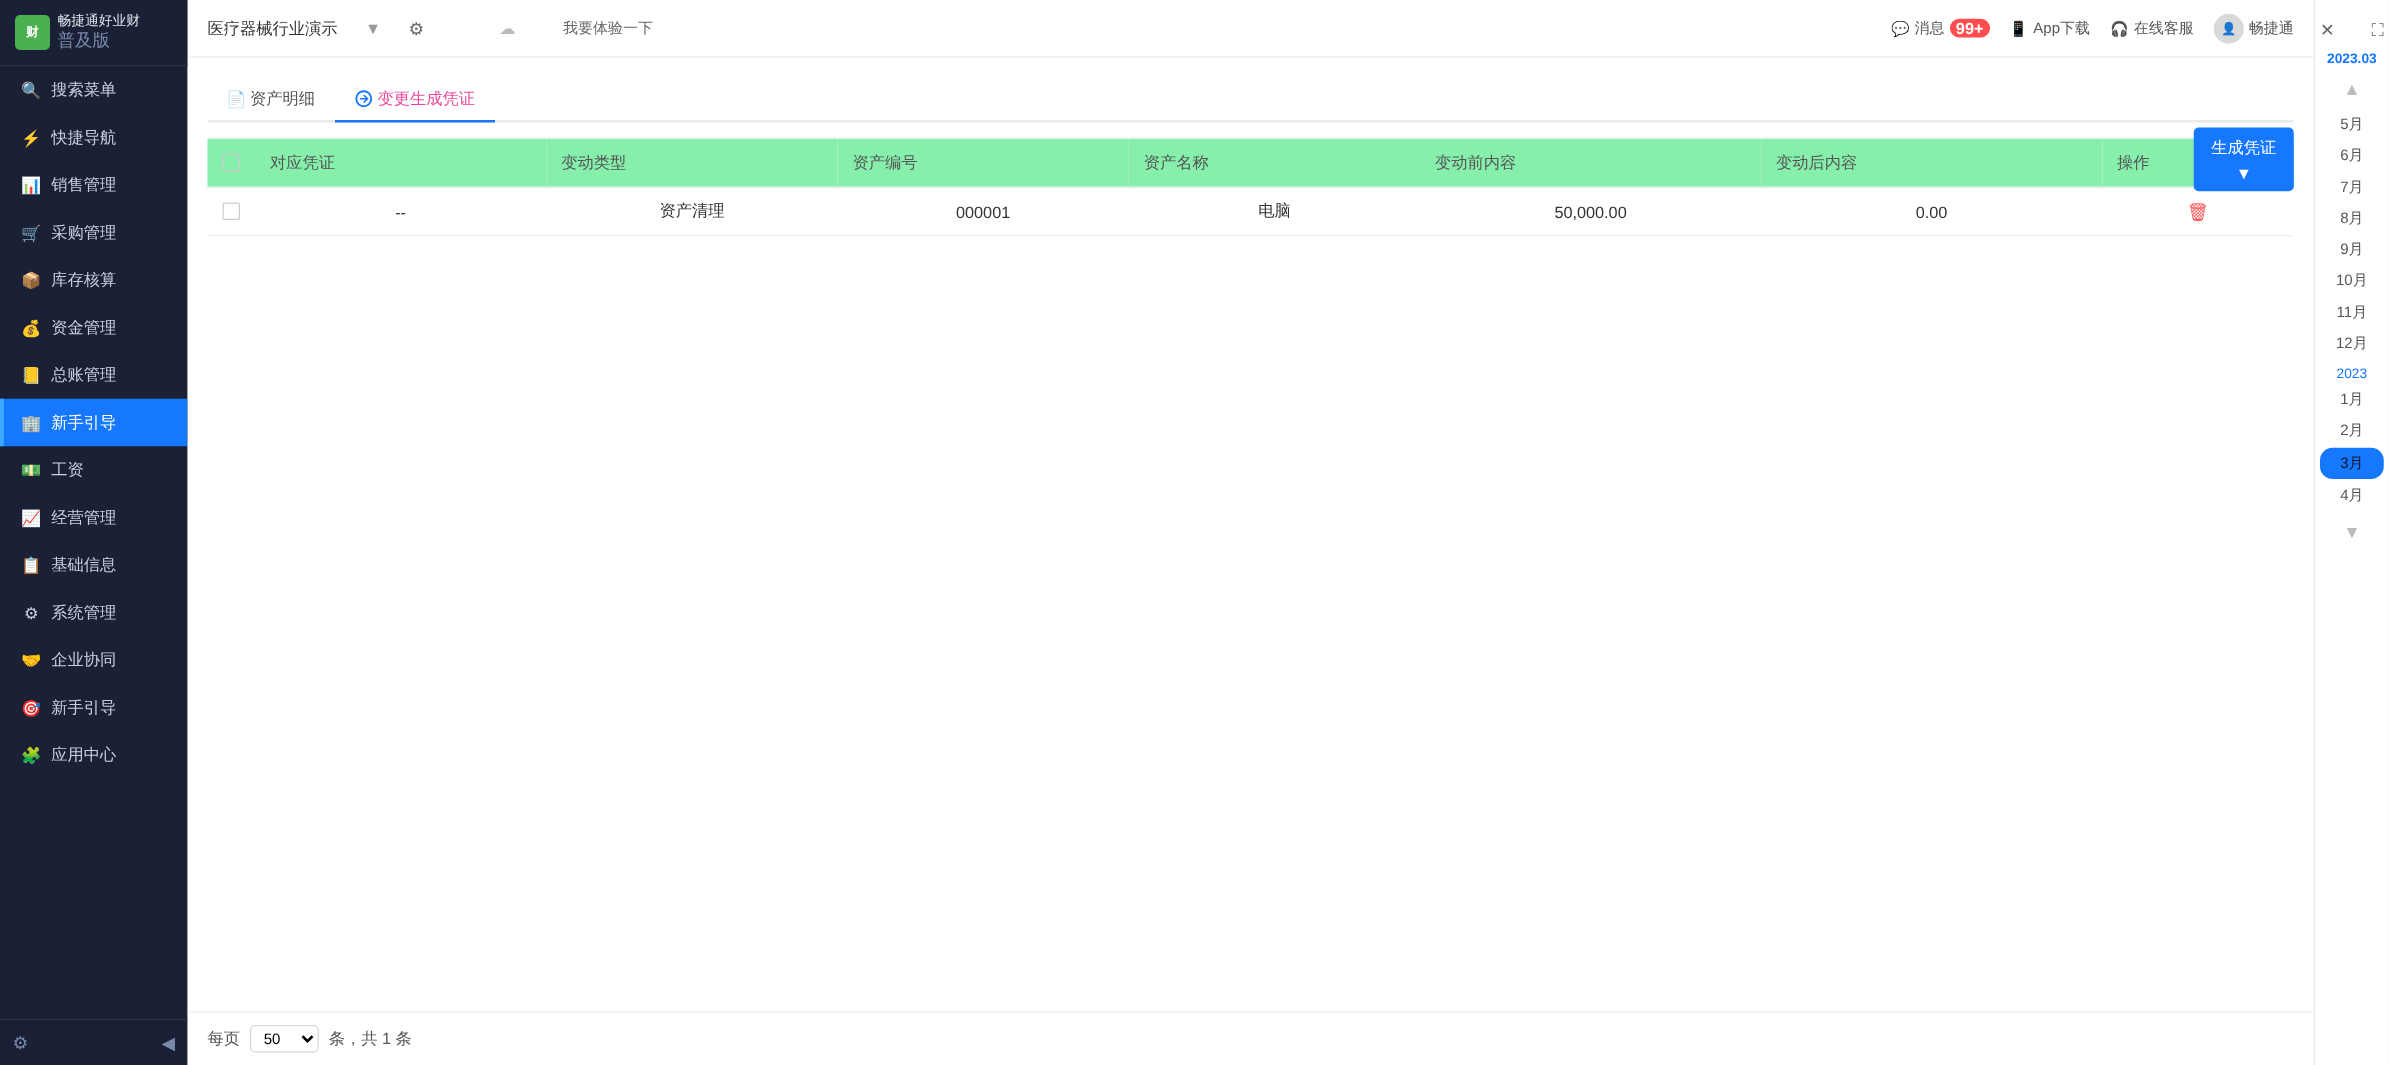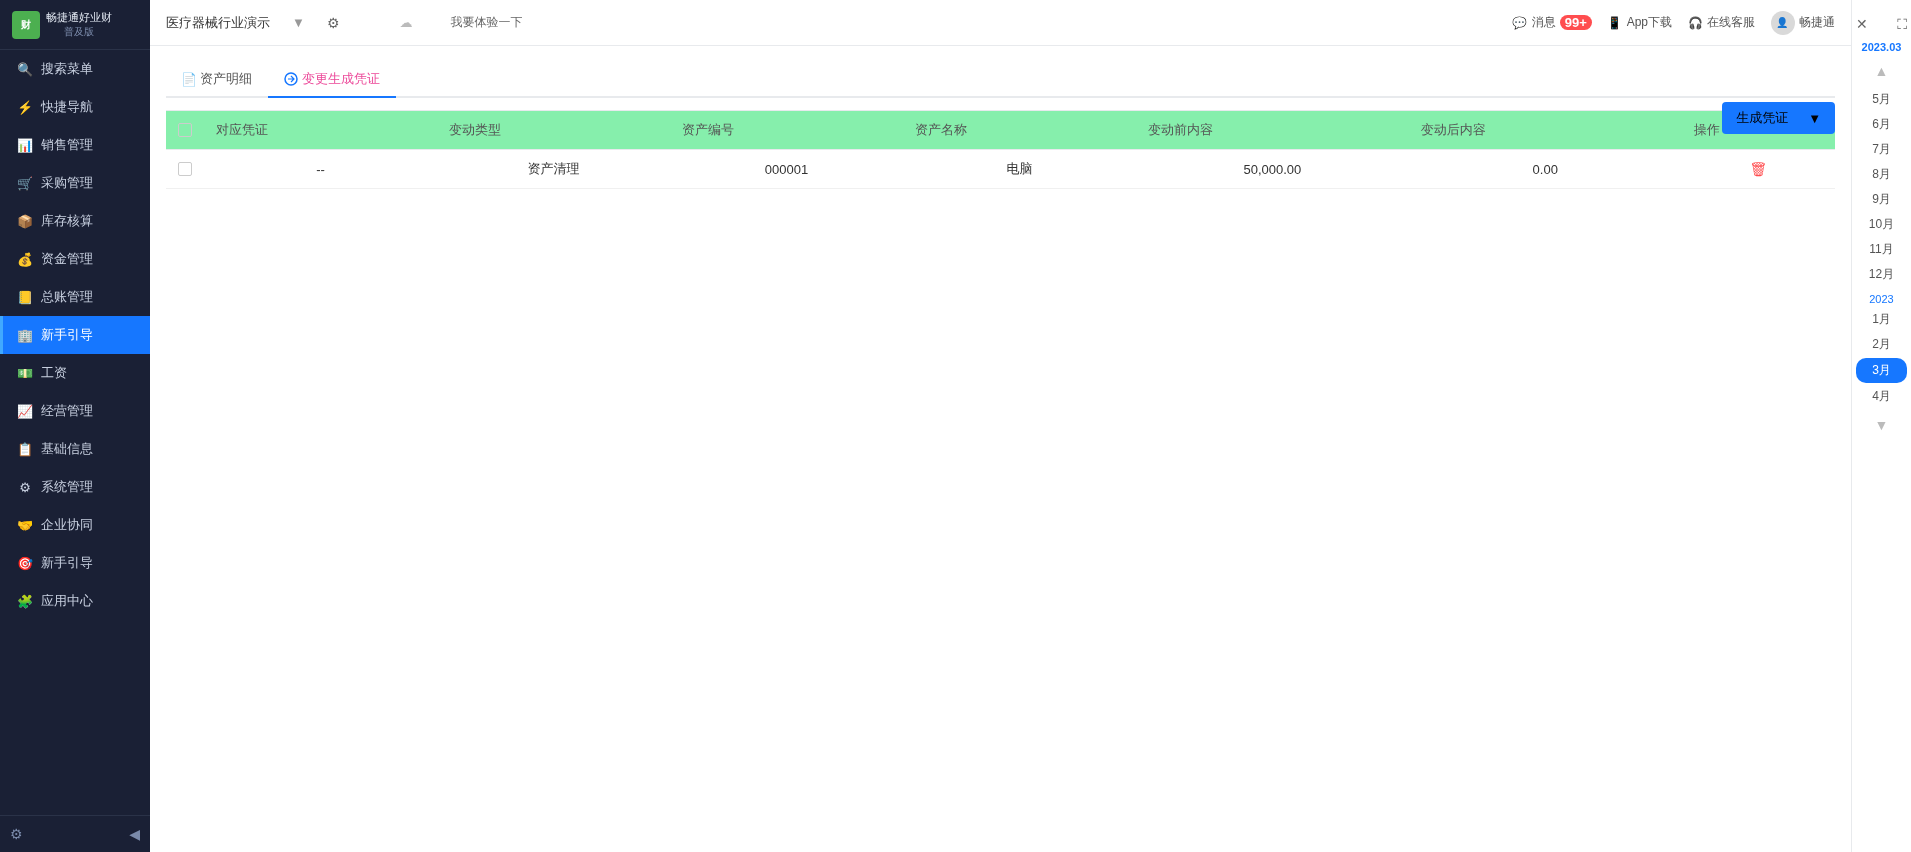--- a/index.html
+++ b/index.html
@@ -35,23 +35,22 @@
       color: white;
       font-size: 10px;
       font-weight: bold;
     }
     .sidebar-logo-text {
       font-size: 11px;
       color: #e0e6f0;
       line-height: 1.3;
     }
     .sidebar-logo-sub {
-      font-size: 10px;
+      font-size: 14px;
       color: #7a8aaa;
-      text-align: center;
     }
     .sidebar-nav {
       flex: 1;
       overflow-y: auto;
     }
     .sidebar-nav::-webkit-scrollbar { width: 4px; }
     .sidebar-nav::-webkit-scrollbar-thumb { background: #3a4560; }
     .nav-item {
       display: flex;
       align-items: center;
@@ -239,29 +238,30 @@
     }
 
     
     .generate-btn-area {
       position: absolute;
       top: 56px;
       right: 16px;
     }
     .generate-btn {
       background: #1677ff;
-      color: #000000;
+      color: #ffffff;
       border: none;
       border-radius: 4px;
       padding: 7px 14px;
       cursor: pointer;
       font-size: 13px;
       display: flex;
       align-items: center;
-      gap: 20px;
+      gap: 4px;
+      flex-direction: column;
     }
 
     
     .data-table {
       width: 100%;
       border-collapse: collapse;
       font-size: 13px;
     }
     .data-table th {
       background: #86efac;
@@ -339,21 +339,21 @@
       width: 100%;
       text-align: center;
       padding: 4px 6px;
       font-size: 12px;
       color: #555;
       cursor: pointer;
       white-space: nowrap;
     }
     .month-item.current {
       background: #1677ff;
-      color: #ffffff;
+      color: #0f172a;
       border-radius: 10px;
       margin: 1px 20px;
       width: calc(100% - 8px);
     }
     .year-label {
       font-size: 11px;
       color: #999;
       text-align: center;
       padding: 6px 4px 2px;
       width: 100%;
@@ -540,20 +540,30 @@
           <td>50,000.00</td>
           <td>0.00</td>
           <td>
             <span class="delete-icon">🗑</span>
           </td>
         </tr>
       </tbody>
     </table>
   </div>
 
+  <div class="pagination-bar">
+    <span>每页</span>
+    <select class="page-size-select">
+      <option>50</option>
+      <option>10</option>
+      <option>20</option>
+      <option>100</option>
+    </select>
+    <span>条，共 1 条</span>
+  </div>
 </div>
 
 <div class="right-panel" style="width:60px; height:100%; background:white; border-left:1px solid #e8eaed; display:flex; flex-direction:column; align-items:center; overflow:hidden; flex-shrink:0;">
   <div style="display:flex; justify-content:space-between; width:100%; padding:6px 4px;">
     <span style="cursor:pointer; color:#666; font-size:14px;">✕</span>
     <span style="cursor:pointer; color:#666; font-size:14px;">⛶</span>
   </div>
   <div style="font-size:11px; color:#1677ff; font-weight:bold; padding:2px 0 6px; text-align:left;">2023.03</div>
 
   <div style="display:flex; flex-direction:column; align-items:center; width:100%; flex:1; overflow:hidden;">

